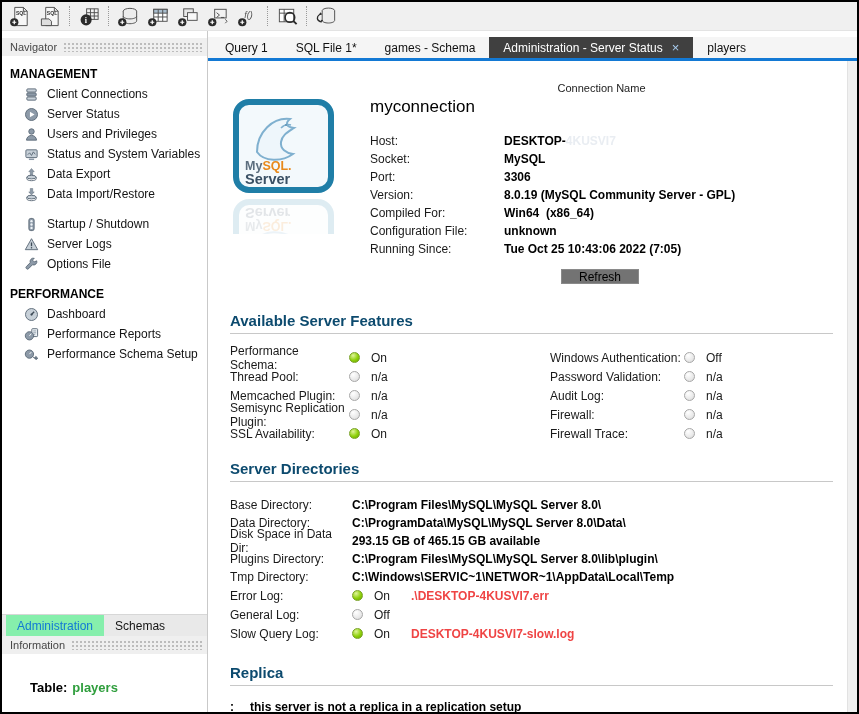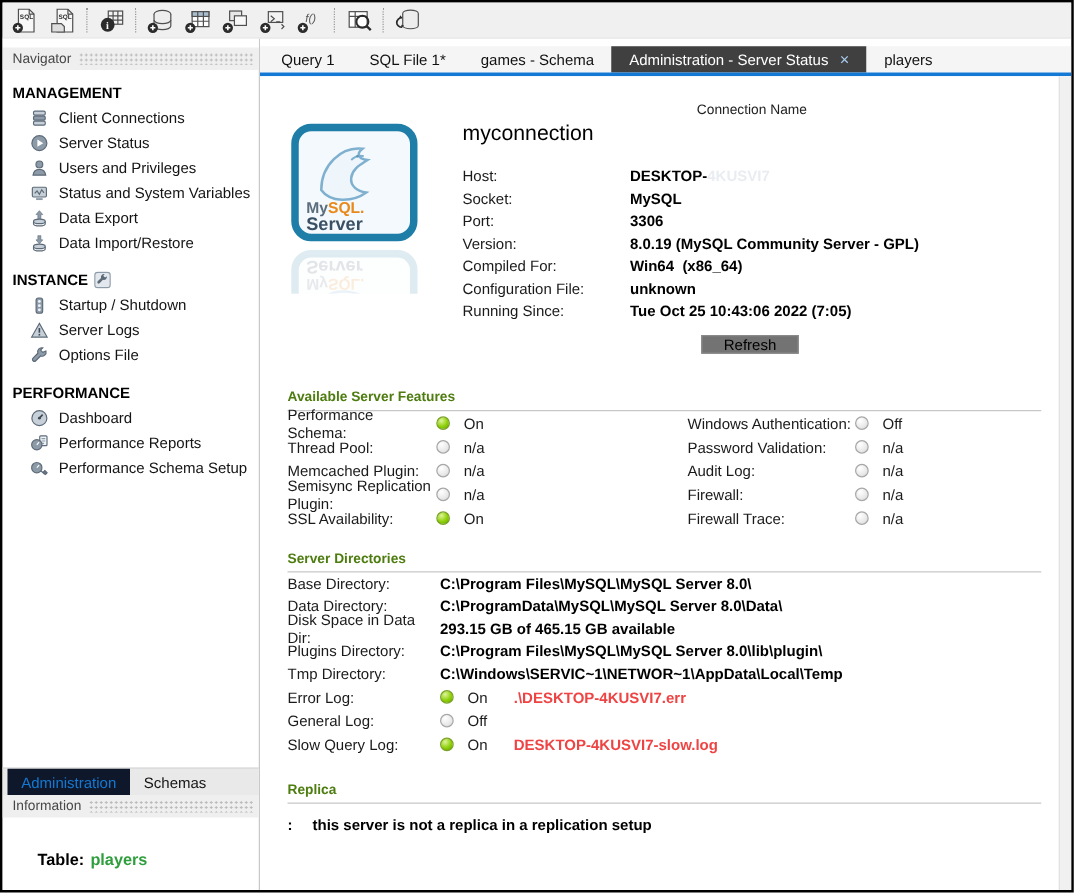--- a/index.html
+++ b/index.html
@@ -25,21 +25,21 @@
 
   .nav-tree { flex:1; overflow:hidden; padding-top:8px; }
   .nav-section { margin-bottom:10px; }
   .nav-section-title { display:flex; align-items:center; gap:5px; font-size:12px; font-weight:bold; color:#000; padding:3px 8px; }
   .nav-section-title svg { width:14px; height:14px; }
   .nav-item { display:flex; align-items:center; gap:8px; padding:0 6px 0 22px; height:20px; font-size:12px; color:#141414; cursor:default; }
   .nav-item svg { width:15px; height:15px; flex:none; }
 
   .bottom-tabs { height:22px; flex:none; background:#e9e9e9; border-top:1px solid #d7d7d7; display:flex; align-items:stretch; padding-left:4px; }
   .btab { padding:0 11px; display:flex; align-items:center; font-size:12px; color:#141414; }
-  .btab.active { background:#0f172a; color:#1379d4; }
+  .btab.active { background:#86efac; color:#1379d4; }
   .info-area { flex:none; height:58px; padding:26px 0 0 28px; font-size:13px; font-weight:bold; color:#000; }
   .info-area .tname { color:#2f9e3d; margin-left:5px; }
 
   
   .main { flex:1; min-width:0; display:flex; flex-direction:column; background:#fff; }
   .tab-strip { height:21px; margin-top:6px; flex:none; display:flex; align-items:stretch; background:#f5f5f5; padding-left:3px; }
   .tab { padding:0 14px; display:flex; align-items:center; gap:9px; font-size:12px; color:#111; white-space:nowrap; }
   .tab.active { background:#404040; color:#fff; }
   .tab .close { color:#a9cdf0; font-size:13px; line-height:1; }
   .accent-line { height:3px; flex:none; background:#1379d4; }
@@ -57,21 +57,21 @@
   .conn-name-label { font-size:11px; color:#222; margin-bottom:3px;text-align:center; }
   .conn-name { font-size:17px; color:#000; margin-bottom:15px; }
   .kvrow { display:flex; align-items:center; height:18px; font-size:12px; }
   .kvrow .k { width:114px; flex:none; }
   .kvrow .v { font-weight:bold; color:#000;padding-left:20px; }
   .kvrow .v .faded { color:#e9edf2; }
   .refresh-row { margin-top:9px; }
   .refresh { margin-left:191px; width:78px; height:15px; background:#737373; border:1px solid #8a8a8a; font-size:12px; font-family:"Liberation Sans", sans-serif; color:#000; }
 
   
-  .section-title { font-size:11px; font-weight:bold; color:#4d7c0f; padding-bottom:4px; border-bottom:1px solid #c8c8c8; margin-bottom:0; }
+  .section-title { font-size:15px; font-weight:bold; color:#0c4a6e; padding-bottom:4px; border-bottom:1px solid #c8c8c8; margin-bottom:14px; }
   .features { margin-top:27px; }
   .fcols { display:flex; }
   .fcol { width:320px; flex:none; }
   .fcol2 { flex:1; }
   .frow { display:flex; align-items:center; height:19px; font-size:12px; }
   .frow .fl { flex:none; }
   .fcol .fl { width:119px; }
   .fcol2 .fl { width:134px; }
   .led { width:11px; height:11px; border-radius:50%; flex:none; margin-right:11px; }
   .led.on  { background:radial-gradient(circle at 35% 28%, #dff49a, #8ed00a 55%, #66a400); border:1px solid #79a226; }
@@ -271,29 +271,20 @@
                 <svg viewBox="0 0 16 16">
                   <path d="M8 8.6L5.1 5.2h1.6V1.6h2.6v3.6h1.6z" fill="#8d9aa8" stroke="#5d6b79" stroke-width=".5"></path>
                   <ellipse cx="8" cy="10.8" rx="5" ry="1.9" fill="#c7d0d8" stroke="#5d6b79"></ellipse>
                   <path d="M3 10.8v1.9c0 1 2.2 1.9 5 1.9s5-.9 5-1.9v-1.9" fill="none" stroke="#5d6b79"></path>
                 </svg>
               </span>
               <span>Data Import/Restore</span>
             </div>
           </div>
           <div class="nav-section">
-            <div class="nav-section-title">
-              <span>INSTANCE</span>
-              <span style="display: flex;">
-                <svg viewBox="0 0 16 16">
-                  <rect x="1" y="1" width="14" height="14" rx="2.5" fill="#e2e8ed" stroke="#8d9aa8"></rect>
-                  <path d="M11.9 4.5a2.7 2.7 0 0 1-3.5 3.3l-3.1 3.1a1.2 1.2 0 1 1-1.7-1.7l3.1-3.1a2.7 2.7 0 0 1 3.3-3.5L8.7 4l1.6 1.6z" fill="#5d6b79"></path>
-                </svg>
-              </span>
-            </div>
             <div class="nav-item">
               <span style="display: flex;">
                 <svg viewBox="0 0 16 16">
                   <rect x="5.2" y="1.5" width="5.6" height="13" rx="2" fill="#8d9aa8" stroke="#5d6b79"></rect>
                   <circle cx="8" cy="4.4" r="1.25" fill="#eef3f7"></circle>
                   <circle cx="8" cy="8" r="1.25" fill="#eef3f7"></circle>
                   <circle cx="8" cy="11.6" r="1.25" fill="#eef3f7"></circle>
                 </svg>
               </span>
               <span>Startup / Shutdown</span>

